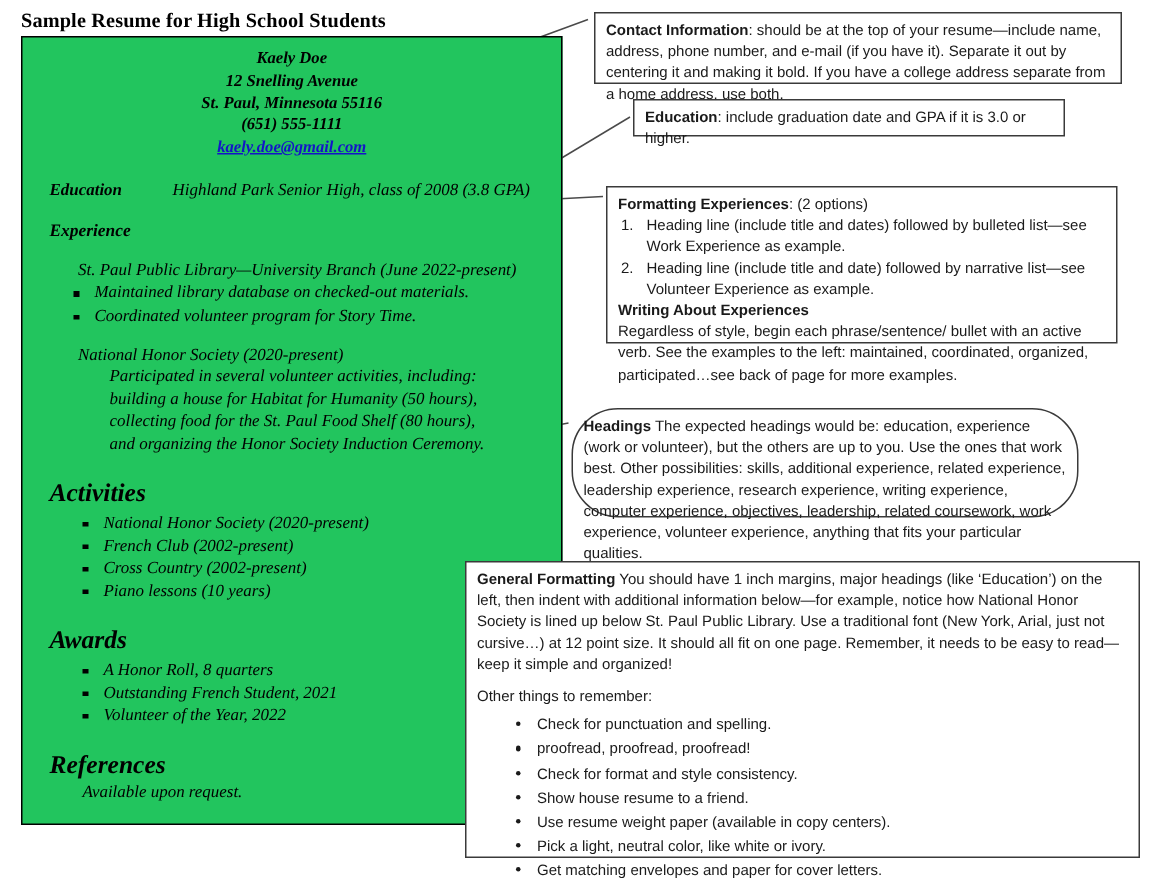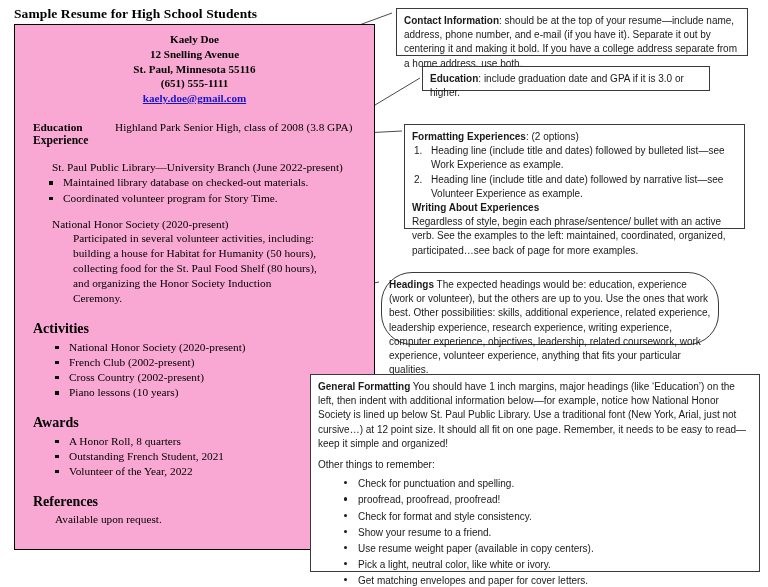--- a/index.html
+++ b/index.html
@@ -46,21 +46,22 @@
 
   
   .resume-box {
     position: absolute;
     left: 14px;
     top: 24px;
     width: 361px;
     height: 526px;
     border: 1px solid #000000;
     box-sizing: border-box;
-    background: #f9a8d4;
+    background: #22c55e;
+    font-style: italic;
   }
 
   .resume-inner {
     position: relative;
     width: 100%;
     height: 100%;
     font-size: 11.3px;
     line-height: 1.28;
   }
 
@@ -85,20 +86,21 @@
   .edu-line .lbl {
     font-weight: bold;
     display: inline-block;
     width: 82px;
   }
   .edu-line .val {
     display: inline-block;
   }
 
   .exp-head {
+    margin-top: 13px;
     margin-left: 18px;
     font-weight: bold;
     font-size: 11.6px;
   }
 
   .job {
     margin-top: 11px;
     margin-left: 37px;
   }
   .job-title { white-space: nowrap; }
@@ -127,21 +129,21 @@
     margin-left: 21px;
     margin-top: 0px;
     width: 250px;
     line-height: 1.33;
   }
 
   .act-head, .awd-head, .ref-head {
     margin-top: 14px;
     margin-left: 18px;
     font-weight: bold;
-    font-size: 14px;
+    font-size: 17px;
   }
 
   ul.sq.act {
     padding-left: 40px;
     margin-top: 2px;
   }
 
   .ref-avail {
     margin-left: 40px;
     margin-top: 1px;
@@ -297,20 +299,20 @@
     <p><b>Headings</b><span>  The expected headings would be: education, experience (work or volunteer), but the others are up to you.  Use the ones that work best.  Other possibilities: skills, additional experience, related experience, leadership experience, research experience, writing experience, computer experience, objectives, leadership, related coursework, work experience, volunteer experience, anything that fits your particular qualities.</span></p>
   </div>
 
   <div class="note" id="note-general">
     <p><b>General Formatting</b><span>  You should have 1 inch margins, major headings (like ‘Education’) on the left, then indent with additional information below—for example, notice how National Honor Society is lined up below St. Paul Public Library.  Use a traditional font (New York, Arial, just not cursive…) at 12 point size.  It should all fit on one page.  Remember, it needs to be easy to read—keep it simple and organized!</span></p>
     <p>Other things to remember:</p>
     <ul class="note-ul">
       <li>Check for punctuation and spelling.</li>
       <li>proofread, proofread, proofread!</li>
       <li>Check for format and style consistency.</li>
-      <li>Show your resume to a friend.</li>
+      <li>Show house resume to a friend.</li>
       <li>Use resume weight paper (available in copy centers).</li>
       <li>Pick a light, neutral color, like white or ivory.</li>
       <li>Get matching envelopes and paper for cover letters.</li>
     </ul>
   </div>
 
 </div>
 
 </body></html>

